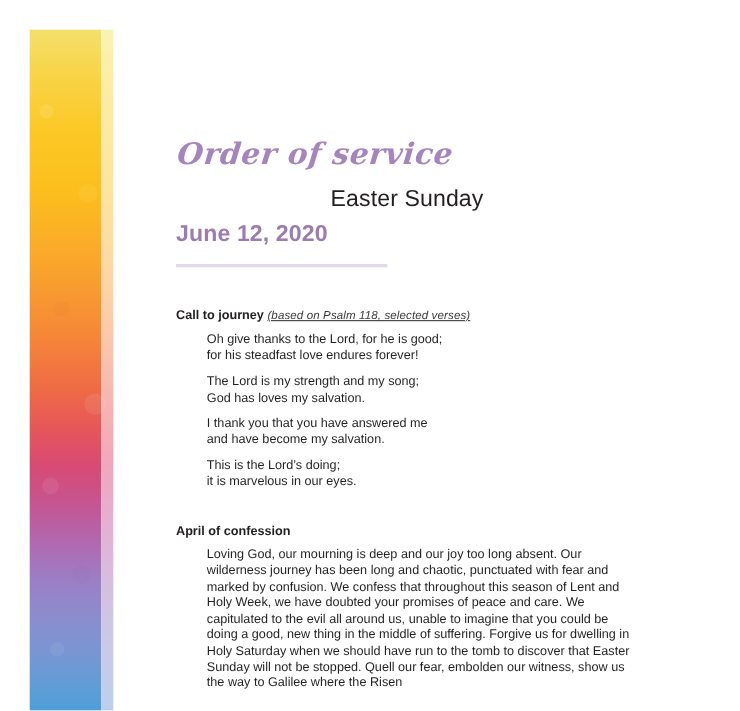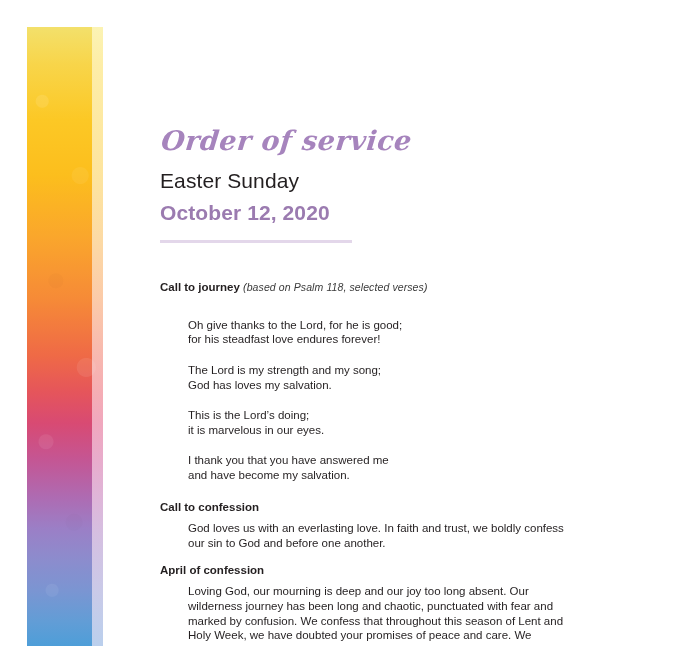--- a/index.html
+++ b/index.html
@@ -140,20 +140,21 @@
   }
 
   .title-sub {
     color: #231f20;
     font-size: 21px;
     font-weight: 400;
     line-height: 1;
     margin: 0;
     padding-top: 16px;
     letter-spacing: 0.1px;
+    text-align: center;
   }
 
   .title-date {
     color: #9b7bb0;
     font-size: 21px;
     font-weight: 700;
     line-height: 1;
     margin: 0;
     padding-top: 11px;
     letter-spacing: 0.1px;
@@ -182,31 +183,32 @@
     line-height: 1.2;
     margin: 0;
     padding-bottom: 7px;
   }
   .section-head .note {
     font-weight: 400;
     font-style: italic;
     font-size: 10.5px;
     color: #3a3a3a;
     letter-spacing: 0.1px;
+    text-decoration: underline;
   }
 
   .stanza-group {
     padding-left: 28px;
   }
 
   .stanza {
     font-size: 11.5px;
     color: #231f20;
     line-height: 14.6px;
-    margin: 16px 0 9px 0;
+    margin: 0 0 9px 0;
     white-space: pre-line;
   }
 
   .para {
     font-size: 11.5px;
     color: #231f20;
     line-height: 14.6px;
     margin: 0;
     padding-left: 28px;
   }
@@ -222,51 +224,45 @@
   <div class="gradient-bar"></div>
   <div class="gradient-bar-light"></div>
   <div class="gradient-texture"></div>
 
   <div class="content">
 
     <h1 class="title-script">Order of service</h1>
 
     <h2 class="title-sub">Easter Sunday</h2>
 
-    <h3 class="title-date">October 12, 2020</h3>
+    <h3 class="title-date">June 12, 2020</h3>
 
     <div class="title-rule"></div>
 
     <div class="sections">
 
       <div class="section">
         <p class="section-head">
           <span>Call to journey</span>
           <span class="note">(based on Psalm 118, selected verses)</span>
         </p>
         <div class="stanza-group">
           <p class="stanza">Oh give thanks to the Lord, for he is good;
 for his steadfast love endures forever!</p>
           <p class="stanza">The Lord is my strength and my song;
  God has loves my salvation.</p>
+          <p class="stanza">I thank you that you have answered me
+and have become my salvation.</p>
           <p class="stanza">This is the Lord’s doing;
 it is marvelous in our eyes.</p>
-          <p class="stanza">I thank you that you have answered me
-and have become my salvation.</p>
         </div>
       </div>
 
       <div class="section-gap-sm"></div>
 
-      <div class="section">
-        <p class="section-head">
-          <span>Call to confession</span>
-        </p>
-        <p class="para">God loves us with an everlasting love. In faith and trust, we boldly confess our sin to God and before one another.</p>
-      </div>
 
       <div class="section-gap-md"></div>
 
       <div class="section">
         <p class="section-head">
           <span>April of confession</span>
         </p>
         <p class="para">Loving God, our mourning is deep and our joy too long absent. Our wilderness journey has been long and chaotic, punctuated with fear and marked by confusion. We confess that throughout this season of Lent and Holy Week, we have doubted your promises of peace and care. We capitulated to the evil all around us, unable to imagine that you could be doing a good, new thing in the middle of suffering. Forgive us for dwelling in Holy Saturday when we should have run to the tomb to discover that Easter Sunday will not be stopped. Quell our fear, embolden our witness, show us the way to Galilee where the Risen</p>
       </div>
 

